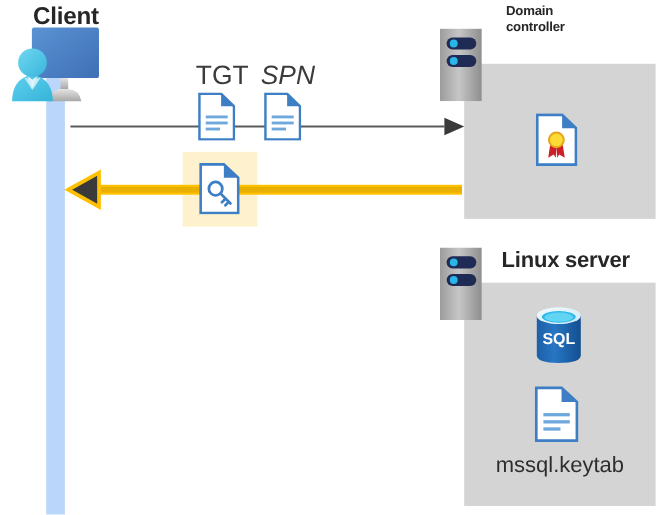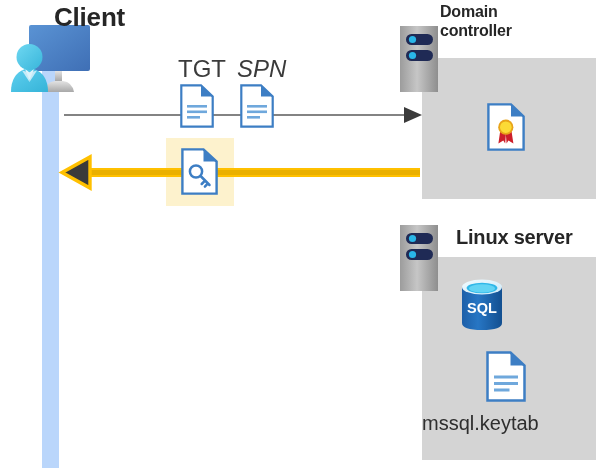--- a/index.html
+++ b/index.html
@@ -23,22 +23,22 @@
 
   
   .title {
     position: absolute;
     font-weight: bold;
     color: #262626;
     letter-spacing: -0.2px;
     line-height: 1.18;
     white-space: pre-line;
   }
-  #client-title   { left: 30px;  top: 2px;  font-size: 26px; margin-left: 24px; }
-  #dc-title       { left: 440px; top: 3px;  font-size: 16px; width: 140px; }
+  #client-title   { left: 30px;  top: 2px;  font-size: 22px; }
+  #dc-title       { left: 460px; top: 3px;  font-size: 12px; width: 140px; }
   #linux-title    { left: 456px; top: 226px;font-size: 20px; width: 150px; }
 
   
   #client-lifeline {
     left: 42px; top: 62px;
     width: 17px; height: 406px;
     background: #bad6fb;
   }
 
   
@@ -74,28 +74,28 @@
   #key-highlight {
     left: 166px; top: 138px;
     width: 68px; height: 68px;
     background: #fdf2cd;
   }
 
   
   #cert-icon { left: 487px; top: 103px; width: 38px; height: 48px; }
 
   
-  #sql-icon { left: 460px; top: 278px; width: 44px; height: 54px; }
+  #sql-icon { left: 486px; top: 278px; width: 44px; height: 54px; }
 
   
   #keytab-label {
     position: absolute;
     left: 422px; top: 412px;
     width: 174px;
-    text-align: left;
+    text-align: center;
     font-size: 20px;
     color: #2e2e2e;
   }
 
   
   #arrow-layer {
     position: absolute;
     left: 0; top: 0;
     width: 600px; height: 468px;
     pointer-events: none;

